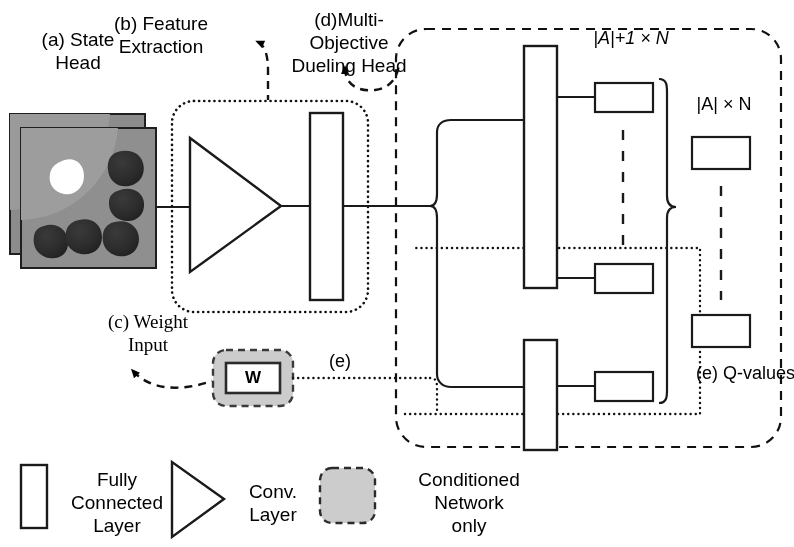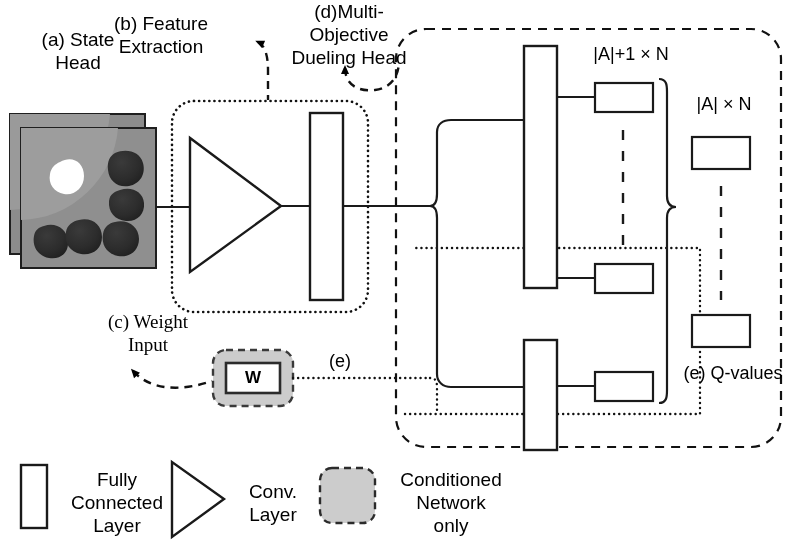--- a/index.html
+++ b/index.html
@@ -28,21 +28,21 @@
   }
   .lbl {
     position: absolute;
     font-family: "Liberation Sans", sans-serif;
     font-size: 19px;
     line-height: 23px;
     color: #000000;
     white-space: pre;
     text-align: center;
   }
-  .lbl-left { text-align: center; }
+  .lbl-left { text-align: right; }
   .lbl-small { font-size: 18px; }
   .w-text {
     position: absolute;
     font-family: "Liberation Sans", sans-serif;
     font-size: 17px;
     font-weight: bold;
     color: #000000;
   }
 </style>
 </head>
@@ -209,41 +209,41 @@
       <rect x="320" y="468" width="55" height="55" rx="12" ry="12" fill="#cccccc" stroke="#2b2b2b" stroke-width="2.4" stroke-dasharray="7 5"></rect>
     </g>
   </svg>
 
   <div class="lbl" style="left: 18px; top: 28px; width: 120px; white-space: pre;">(a) State
 Head</div>
 
   <div class="lbl" style="left: 88px; top: 12px; width: 146px; white-space: pre;">(b) Feature
 Extraction</div>
 
-  <div class="lbl" style="left: 284px; top: 0px; width: 130px; white-space: pre;">(d)Multi-
+  <div class="lbl" style="left: 284px; top: 8px; width: 130px; white-space: pre;">(d)Multi-
 Objective
 Dueling Head</div>
 
   <div class="lbl" style="left: 88px; top: 310px; width: 120px; white-space: pre; font-family: Liberation Serif, serif;">(c) Weight
 Input</div>
 
   <div class="lbl lbl-small" style="left:318px; top:350px; width:44px;">(e)</div>
 
-  <div class="lbl lbl-small" style="left:572px; top:43px; width:118px;">|A|+1 × N</div>
+  <div class="lbl lbl-small" style="left:572px; top:27px; width:118px;font-style:italic;">|A|+1 × N</div>
 
   <div class="lbl lbl-small" style="left:678px; top:93px; width:92px;">|A| × N</div>
 
   <div class="lbl lbl-small lbl-left" style="left:671px; top:362px; width:124px;">(e) Q-values</div>
 
   <div class="w-text" style="left:245px; top:368px;">W</div>
 
   <div class="lbl" style="left: 62px; top: 468px; width: 110px; white-space: pre;">Fully
 Connected
 Layer</div>
 
   <div class="lbl" style="left: 228px; top: 480px; width: 90px; white-space: pre;">Conv.
 Layer</div>
 
-  <div class="lbl" style="left: 385px; top: 468px; width: 132px; white-space: pre;">Conditioned
+  <div class="lbl" style="left: 403px; top: 468px; width: 132px; white-space: pre;">Conditioned
 Network
 only</div>
 
 </div>
 
 </body></html>

